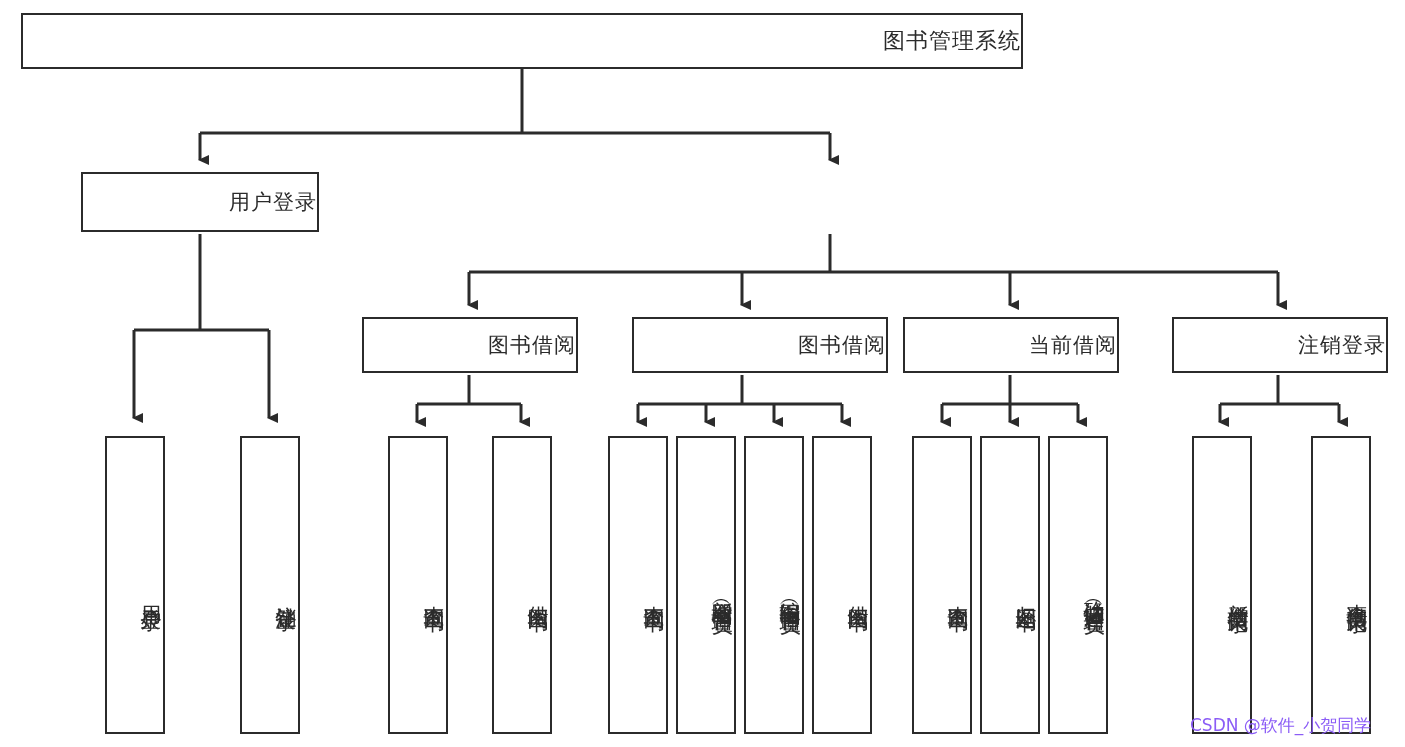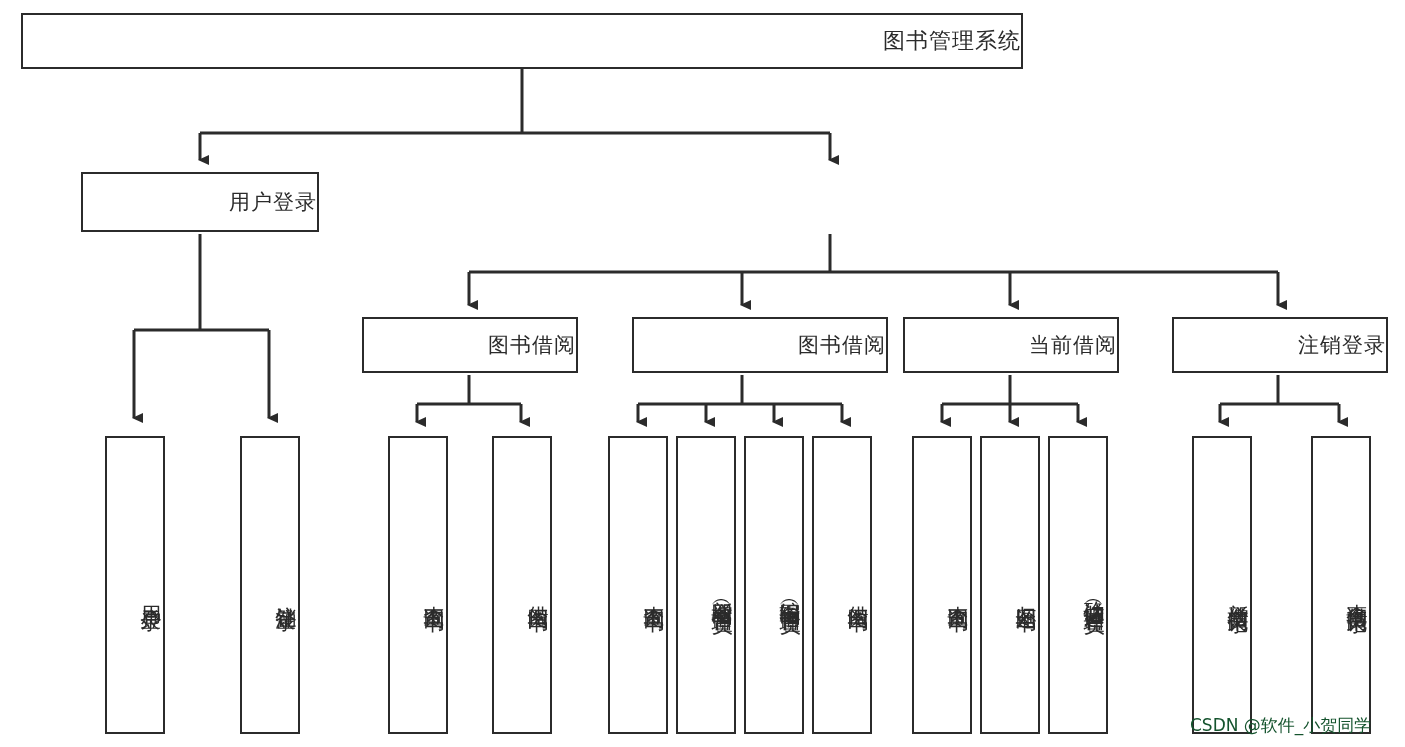--- a/index.html
+++ b/index.html
@@ -58,21 +58,21 @@
     white-space: nowrap;
   }
   .node.root {
     font-size: 22px;
   }
   .watermark {
     position: absolute;
     left: 1190px;
     top: 714px;
     font-size: 17px;
-    color: #14532d;
+    color: #8b5cf6;
     white-space: nowrap;
     font-family: "DejaVu Sans", "Liberation Sans", sans-serif;
   }
 </style>
 </head>
 <body>
 
 <div id="canvas">
 
   <svg class="wires" viewBox="0 0 1405 747">

